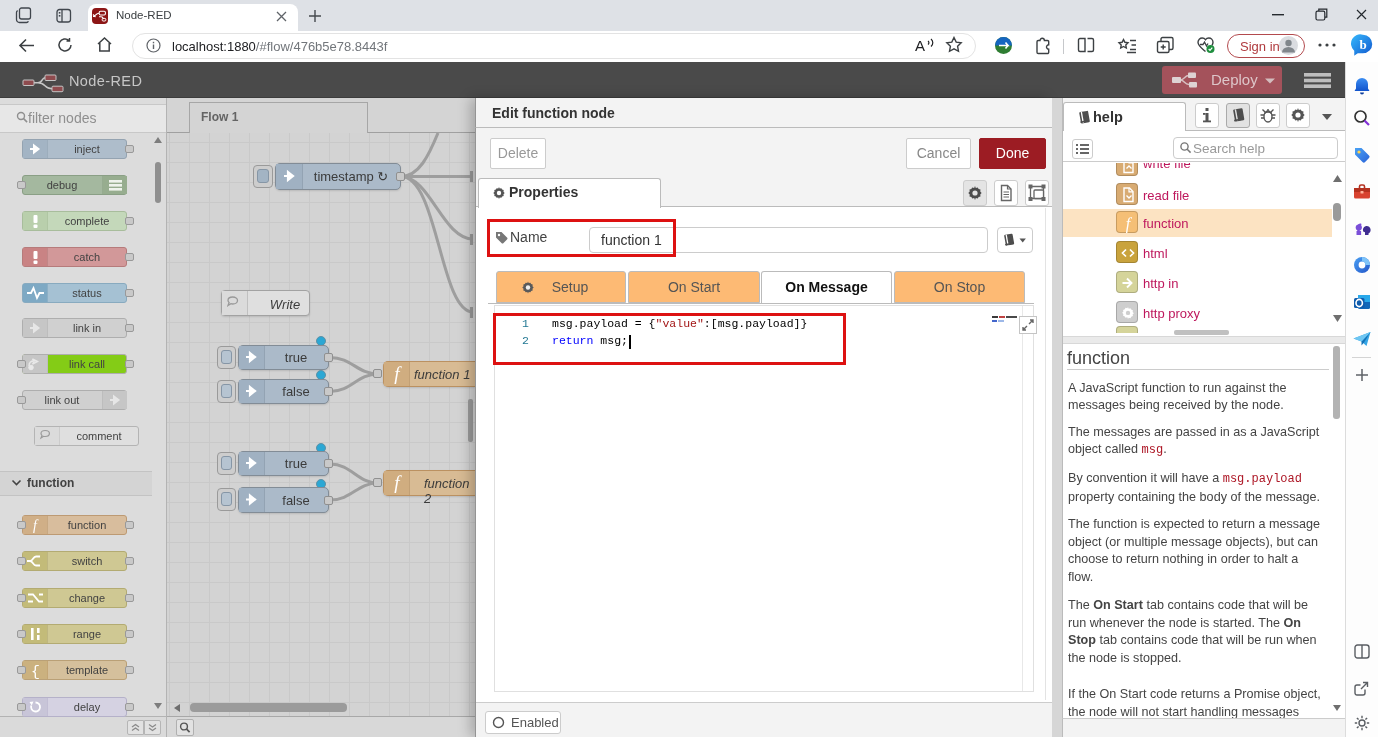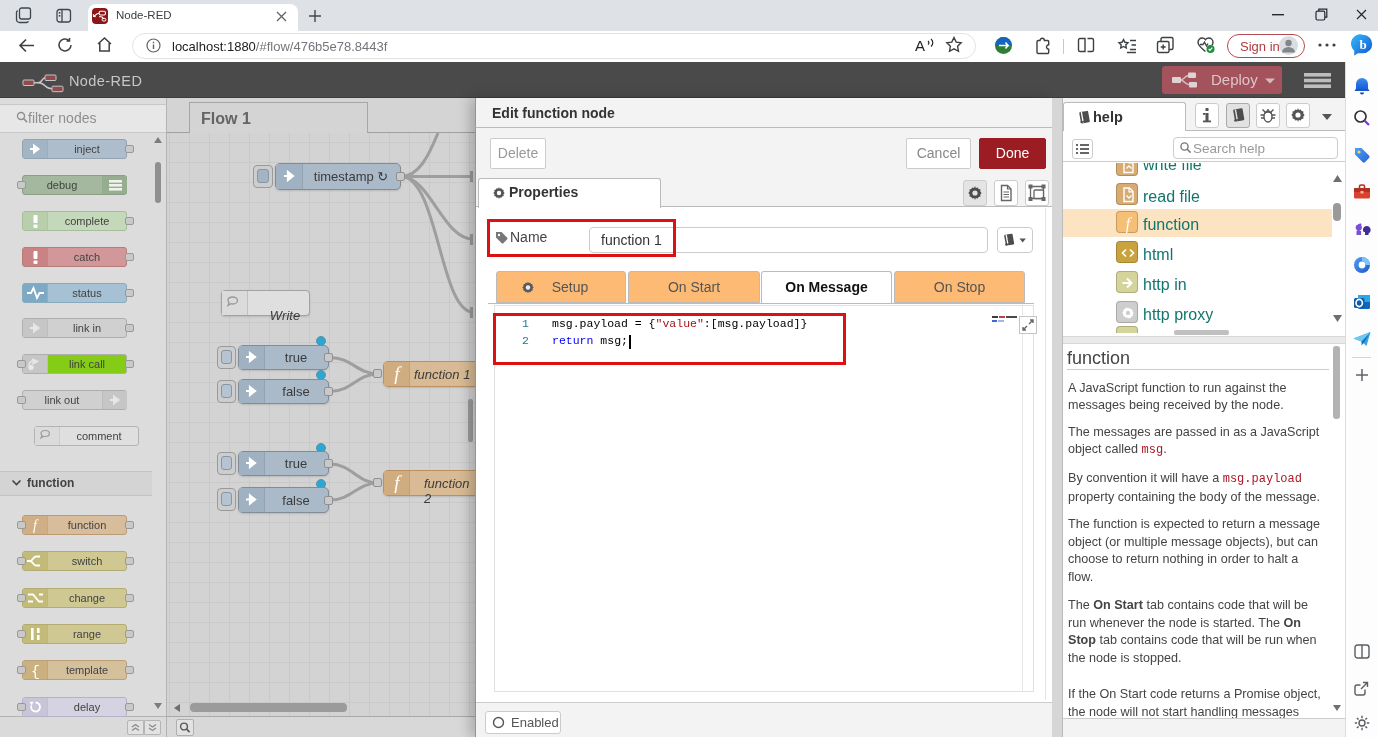--- a/index.html
+++ b/index.html
@@ -43,21 +43,21 @@
   border:1px solid #999; border-radius:2px; }
 #pcat { left:0px; top:471px; width:152px; height:25px; background:#d4d4d4;
   border-top:1px solid #c3c3c3; border-bottom:1px solid #c3c3c3; }
 #pcattxt { left:27px; top:476px; font-size:12px; font-weight:bold; color:#424242; }
 #pfooter { left:0; top:716px; width:167px; height:21px; background:#dadada;
   border-top:1px solid #b3b3b3; border-right:1px solid #b3b3b3;}
 #tabbar { left:167px; top:98px; width:308px; height:35px; background:#d4d4d4;
   border-bottom:1px solid #a0a0a0; }
 #flowtab { left:22px; top:4px; width:179px; height:31px; background:#d4d4d4;
   border:1px solid #a6a6a6; border-bottom:none; position:absolute; }
-#flowtabtxt { left:11px; top:7px; font-size:16px; font-weight:bold; color:#646464; position:absolute; }
+#flowtabtxt { left:11px; top:7px; font-size:12px; font-weight:bold; color:#646464; position:absolute; }
 #grid { left:167px; top:133px; width:308px; height:583px; background:#d3d3d3;
   background-image: linear-gradient(to right, #c9c9c9 1px, transparent 1px),
                     linear-gradient(to bottom, #c9c9c9 1px, transparent 1px);
   background-size: 20px 20px; background-position: 2px 9px; overflow:hidden; }
 .cnode { position:absolute; border:1px solid #828c96; border-radius:5px; box-shadow:0 1px 2px rgba(0,0,0,0.12); }
 .cnode .ic { position:absolute; left:0; top:0; height:100%; border-right:1px solid #87919b; }
 .cnode .lb { position:absolute; font-size:13px; color:#3b3b3b; }
 .cbtn { position:absolute; width:20px; height:23px; background:#cdcdcd;
   border:1px solid #9a9a9a; border-radius:4px; }
 .cbtn .inner { position:absolute; left:3px; top:3px; width:12px; height:14px; background:#a3b4c4; border:1px solid #8696a6; border-radius:3px; }
@@ -128,21 +128,21 @@
 #sbsearchrow { left:1063px; top:131px; width:282px; height:31px; background:#fff;
   border-bottom:1px solid #ccc; }
 #listbtn { left:1072px; top:139px; width:21px; height:20px; border:1px solid #ccc;
   border-radius:3px; background:#fff; }
 #sbsearch { left:1173px; top:137px; width:165px; height:22px; border:1px solid #ccc;
   border-radius:4px; background:#fff; }
 #sbsearchtxt { left:1193px; top:141px; font-size:13.5px; color:#999; }
 .hicon { position:absolute; left:53px; width:22px; height:22px; border-radius:4px;
   border:1px solid rgba(0,0,0,0.18); }
 .hicon svg { margin:1px; }
-.hlbl { position:absolute; left:80px; font-size:16px; color:#0f766e; }
+.hlbl { position:absolute; left:80px; font-size:13px; color:#be185d; }
 #splitter { left:1063px; top:336px; width:282px; height:8px; background:#eaeaea;
   border-top:1px solid #d8d8d8; border-bottom:1px solid #d8d8d8; }
 #grip { left:1174px; top:330px; width:55px; height:5px; background:#c0c0c0; border-radius:2px; }
 #helpbody { left:1063px; top:344px; width:282px; height:374px; background:#fff; overflow:hidden; }
 #helptitle { position:absolute; left:4px; top:4px; font-size:18px; color:#444; }
 #helphr { position:absolute; left:4px; top:25px; width:262px; height:1px; background:#ccc; }
 .hp { position:absolute; left:5px; font-size:12.6px; color:#444;
   line-height:17.5px; white-space:nowrap; }
 .hp code { font-family:"Liberation Mono", monospace; color:#ad1625; font-size:12px; }
 #sbfooter { left:1062px; top:718px; width:283px; height:19px; background:#f3f3f3;
@@ -543,21 +543,21 @@
     <div class="lb" style="left:28px; top:5px; width:94px; text-align:center;">timestamp ↻</div>
   </div>
   <div class="abs cport" style="left:396px; top:172px;"></div>
 
   <div class="abs cnode" style="left:221px; top:290px; width:89px; height:26px; background:#dfdfdf; border-color:#a2a2a2; border-radius:4px;">
     <div class="ic" style="width:26px; background:#dbdbdb; border-color:#c0c0c0;">
       <svg width="26" height="24">
           <path d="M6 9.5c0-2 2-3.5 4.7-3.5s4.8 1.5 4.8 3.5-2.1 3.5-4.8 3.5c-.6 0-1.3-.1-1.8-.3L6 14.5l1.1-3c-.7-.6-1.1-1.3-1.1-2z" stroke="#999" stroke-width="1.3" fill="none"></path>
         </svg>
       </div>
-    <div class="lb" style="left:27px; top:17px; width:72px; text-align:center; font-style:italic;">Write</div>
+    <div class="lb" style="left:27px; top:6px; width:72px; text-align:center; font-style:italic;">Write</div>
   </div>
 
   <div class="abs bluedot" style="left:316px; top:336px;"></div>
   <div class="abs cbtn" style="left:217px; top:346px; width:19px;">
       <div class="inner" style="width:11px; background:#b6c4d1;"></div>
     </div>
   <div class="abs cnode" style="left:238px; top:345px; width:91px; height:25px; background:#abbac9;">
     <div class="ic" style="width:26px; background:#a0b1c2; border-color:#93a3b3;">
       <svg width="26" height="23">
           <path d="M7 11h6M11 7l5 4-5 4z" stroke="#fff" stroke-width="2.2" fill="#fff"></path>

